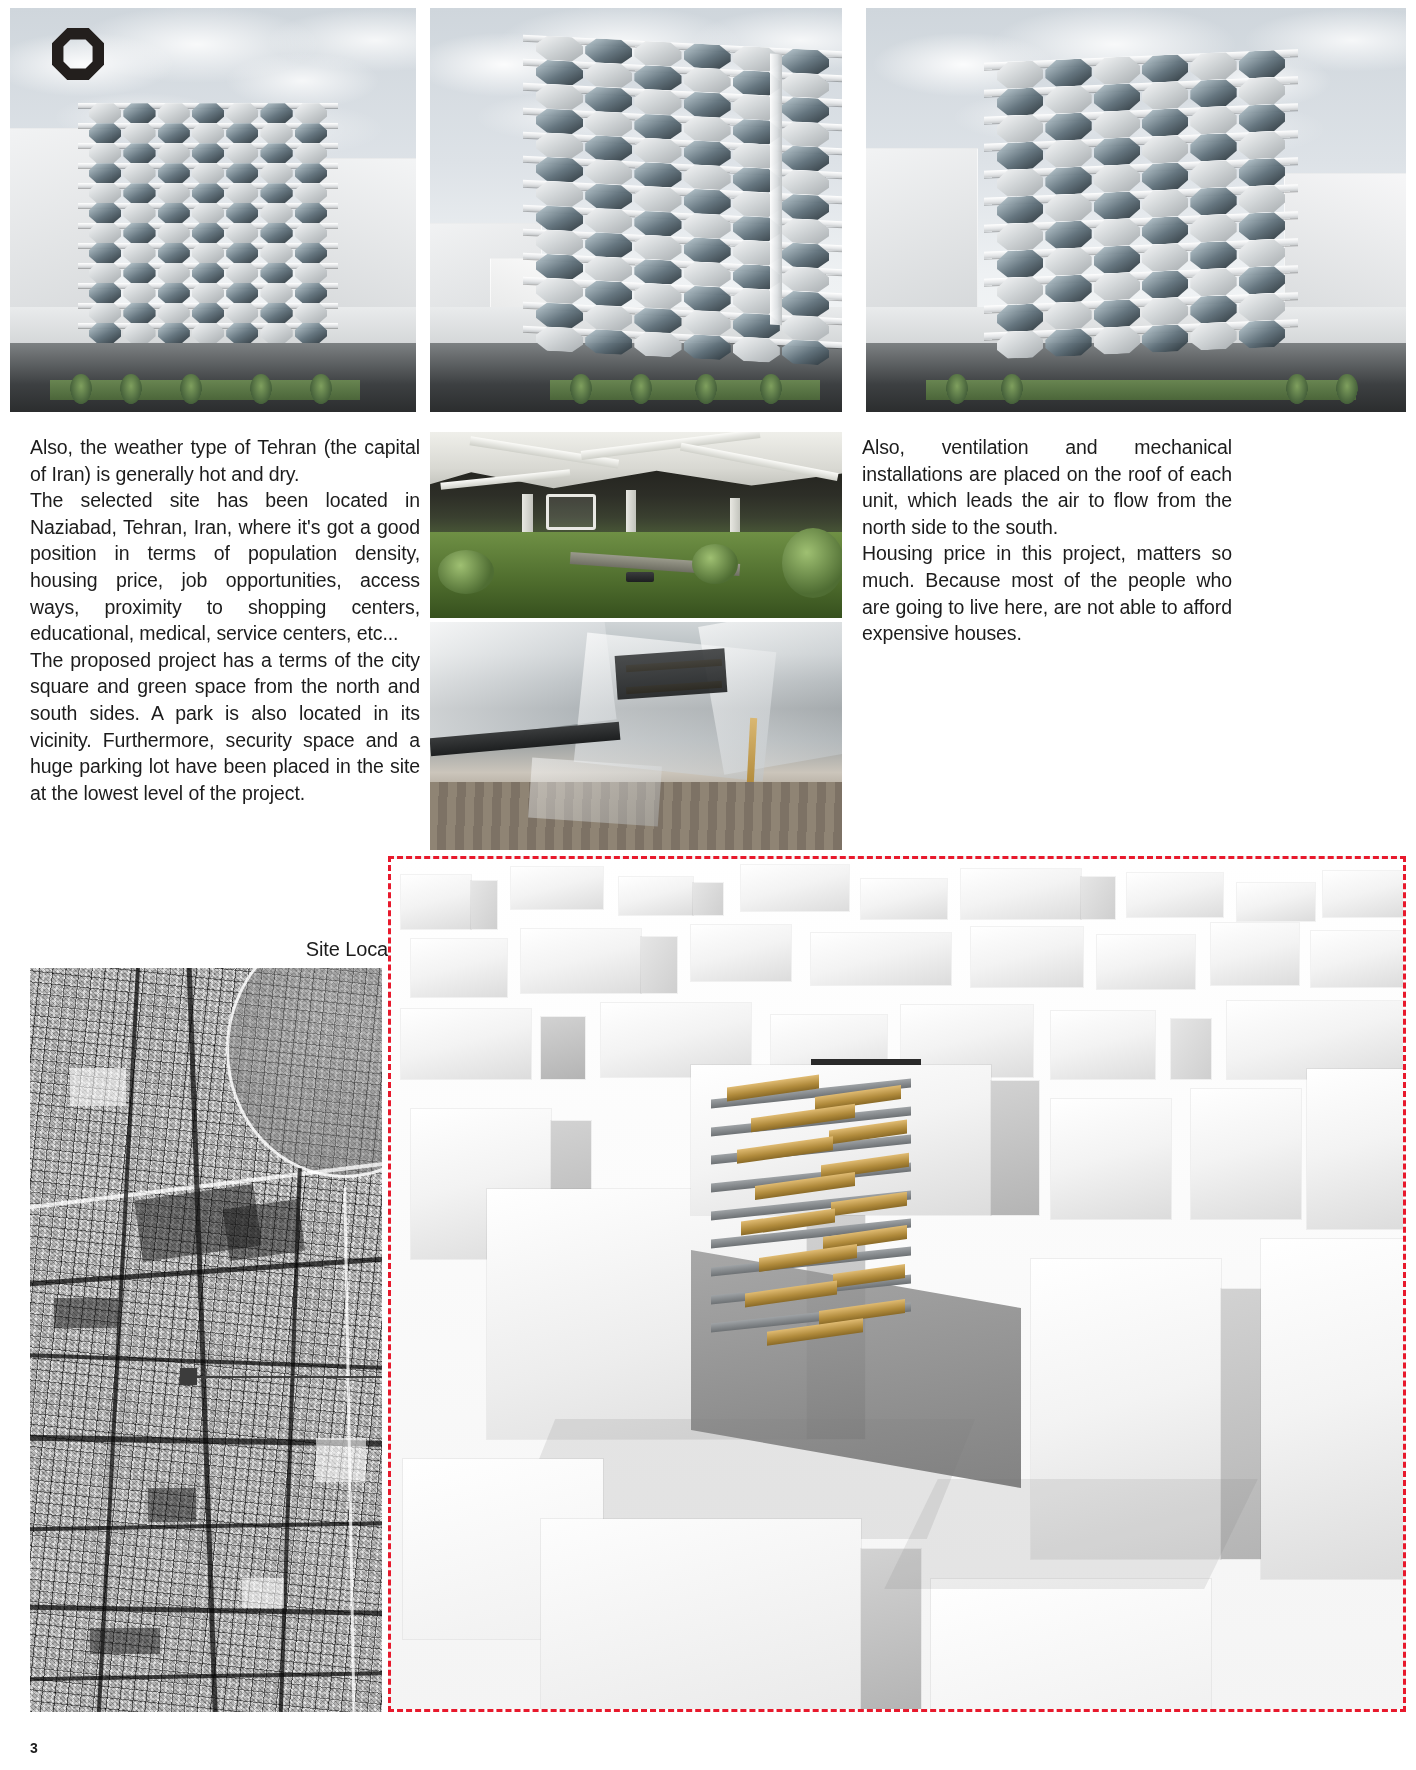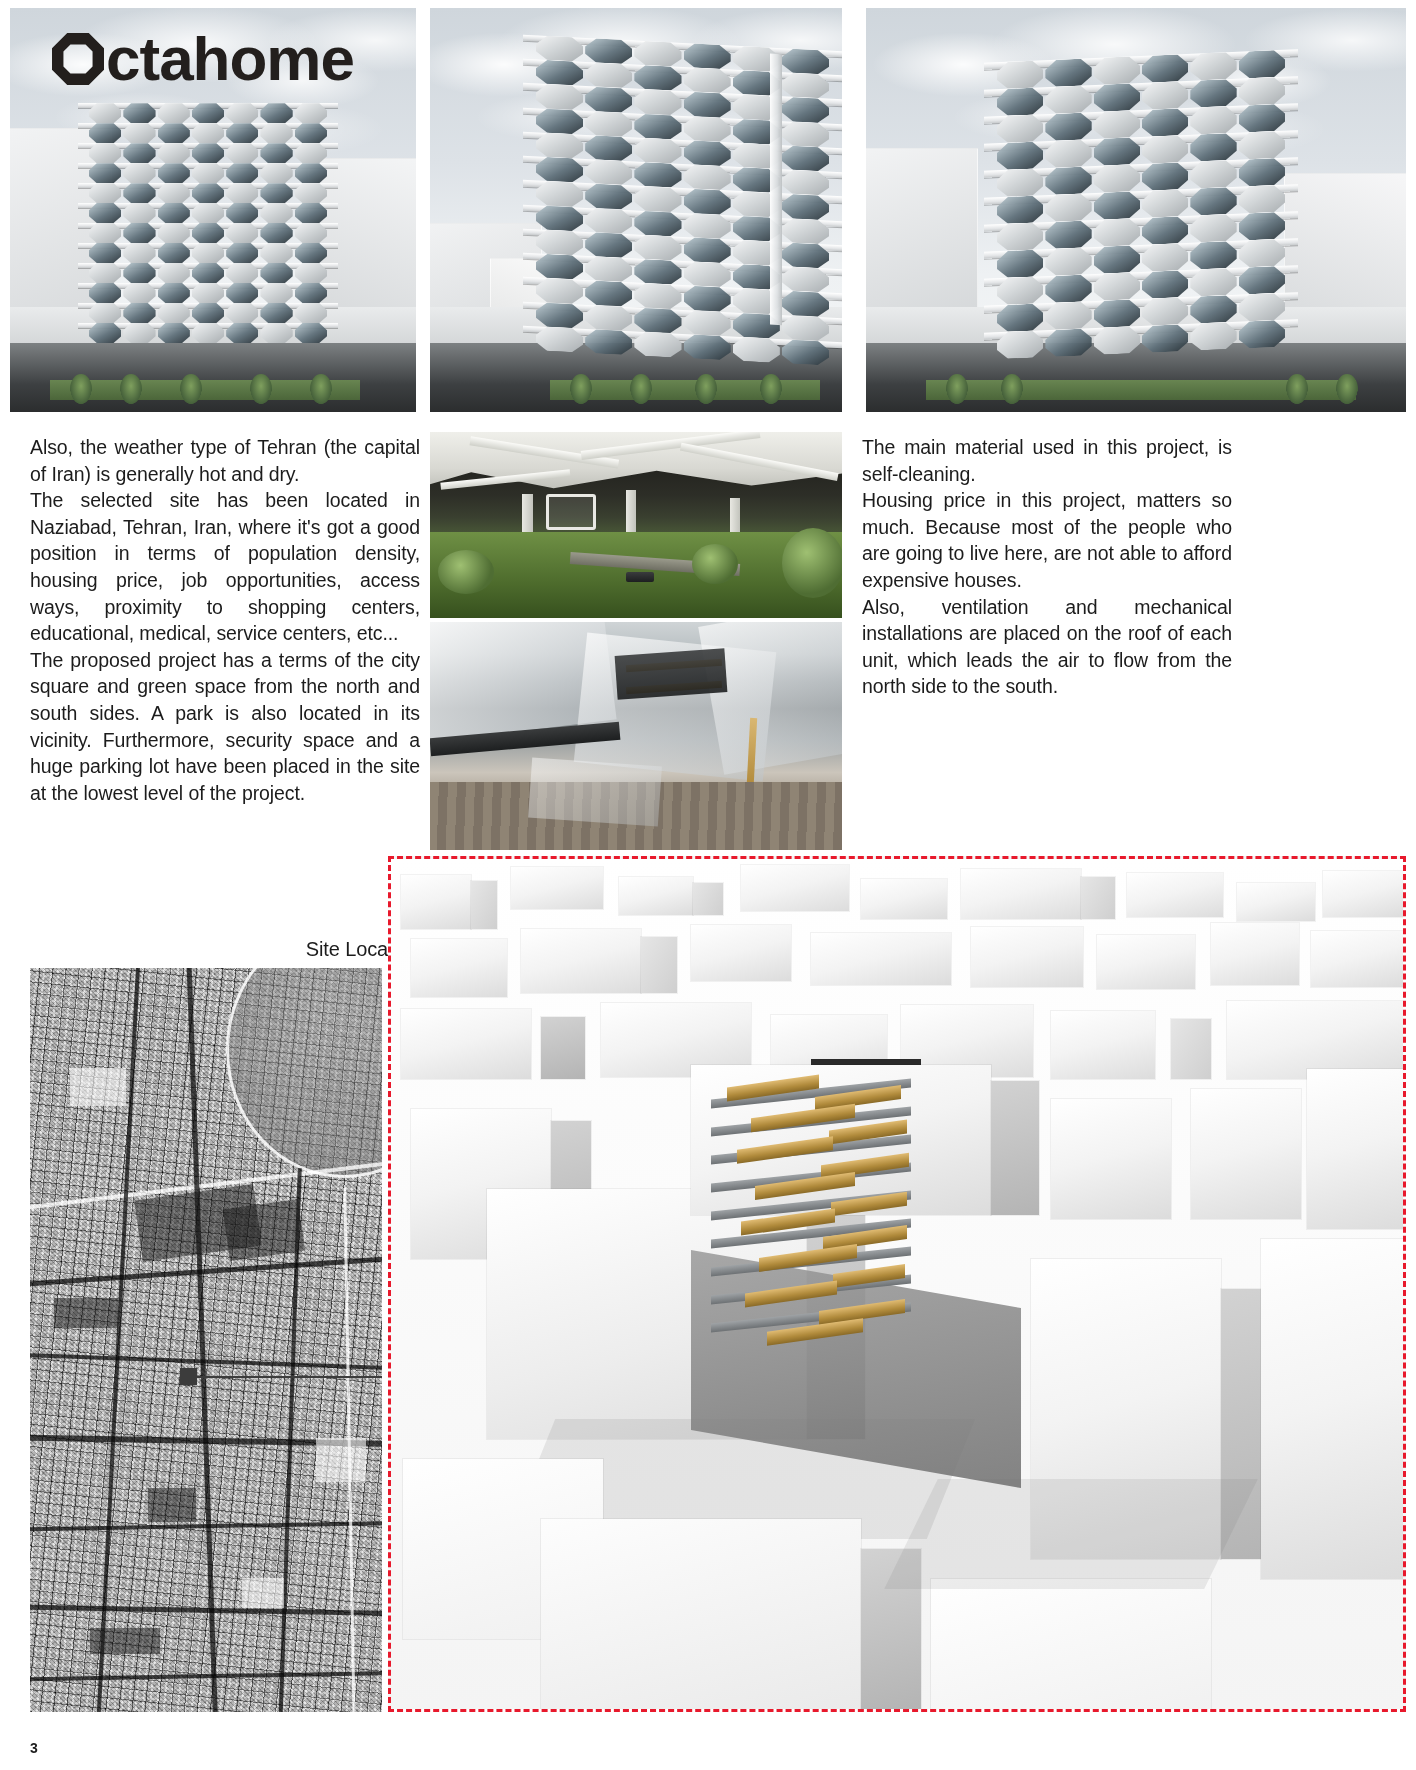--- a/index.html
+++ b/index.html
@@ -347,21 +347,20 @@
 </head>
 <body>
 
 <div class="board">
 
   <div class="logo">
     <svg class="logo-mark" viewBox="0 0 100 100">
       <path d="M29.3 0 H70.7 L100 29.3 V70.7 L70.7 100 H29.3 L0 70.7 V29.3 Z
                M35.5 22 L22 35.5 V64.5 L35.5 78 H64.5 L78 64.5 V35.5 L64.5 22 Z" fill="#231f1d" fill-rule="evenodd"></path>
     </svg>
-    <span class="logo-text">ctahome</span>
   </div>
 
   <div class="panel" style="left:10px; top:8px; width:406px; height:404px;">
     <div class="sky"></div>
     <div class="clouds"></div>
     <div class="bgblock" style="left:-10px; top:120px; width:110px; height:240px;"></div>
     <div class="bgblock" style="right:-14px; top:150px; width:120px; height:210px; background:linear-gradient(200deg,#f4f5f6,#cfd2d4);"></div>
     <div class="ground-plane"></div>
     <div class="plaza"></div>
 
@@ -779,23 +778,22 @@
     <div class="int-gold" style="left:196px; top:40px; width:96px; height:7px; transform:rotate(-4deg);"></div>
     <div class="int-gold" style="left:196px; top:62px; width:96px; height:7px; transform:rotate(-4deg);"></div>
     <div class="int-gold" style="left:318px; top:96px; width:7px; height:84px; transform:rotate(3deg);"></div>
     <div class="int-dark" style="left:0; top:108px; width:190px; height:18px; transform:rotate(-5deg);"></div>
     <div class="int-dark" style="left:186px; top:30px; width:110px; height:44px; transform:rotate(-4deg); opacity:.9;"></div>
     <div class="int-floor"></div>
     <div class="int-panel" style="left:100px; top:140px; width:130px; height:60px; transform:rotate(4deg); opacity:.55;"></div>
   </div>
 
   <div class="bodytext" style="left:862px; top:434px; width:370px;">
-    <p>The main material used in this project, is self-cleaning.</p>
+    <p>Also, ventilation and mechanical installations are placed on the roof of each unit, which leads the air to flow from the north side to the south.</p>
     <p>Housing price in this project, matters so much. Because most of the people who are going to live here, are not able to afford expensive houses.</p>
-    <p>Also, ventilation and mechanical installations are placed on the roof of each unit, which leads the air to flow from the north side to the south.</p>
   </div>
 
   <div class="caption" style="left:30px; top:938px; width:390px;">Site Location</div>
 
   <div class="sat" style="left:30px; top:968px; width:352px; height:744px;">
     <div class="sat-base"></div>
     <div class="sat-grain"></div>
 
     <div class="sat-oval" style="left:196px; top:-46px; width:230px; height:250px;"></div>
 

